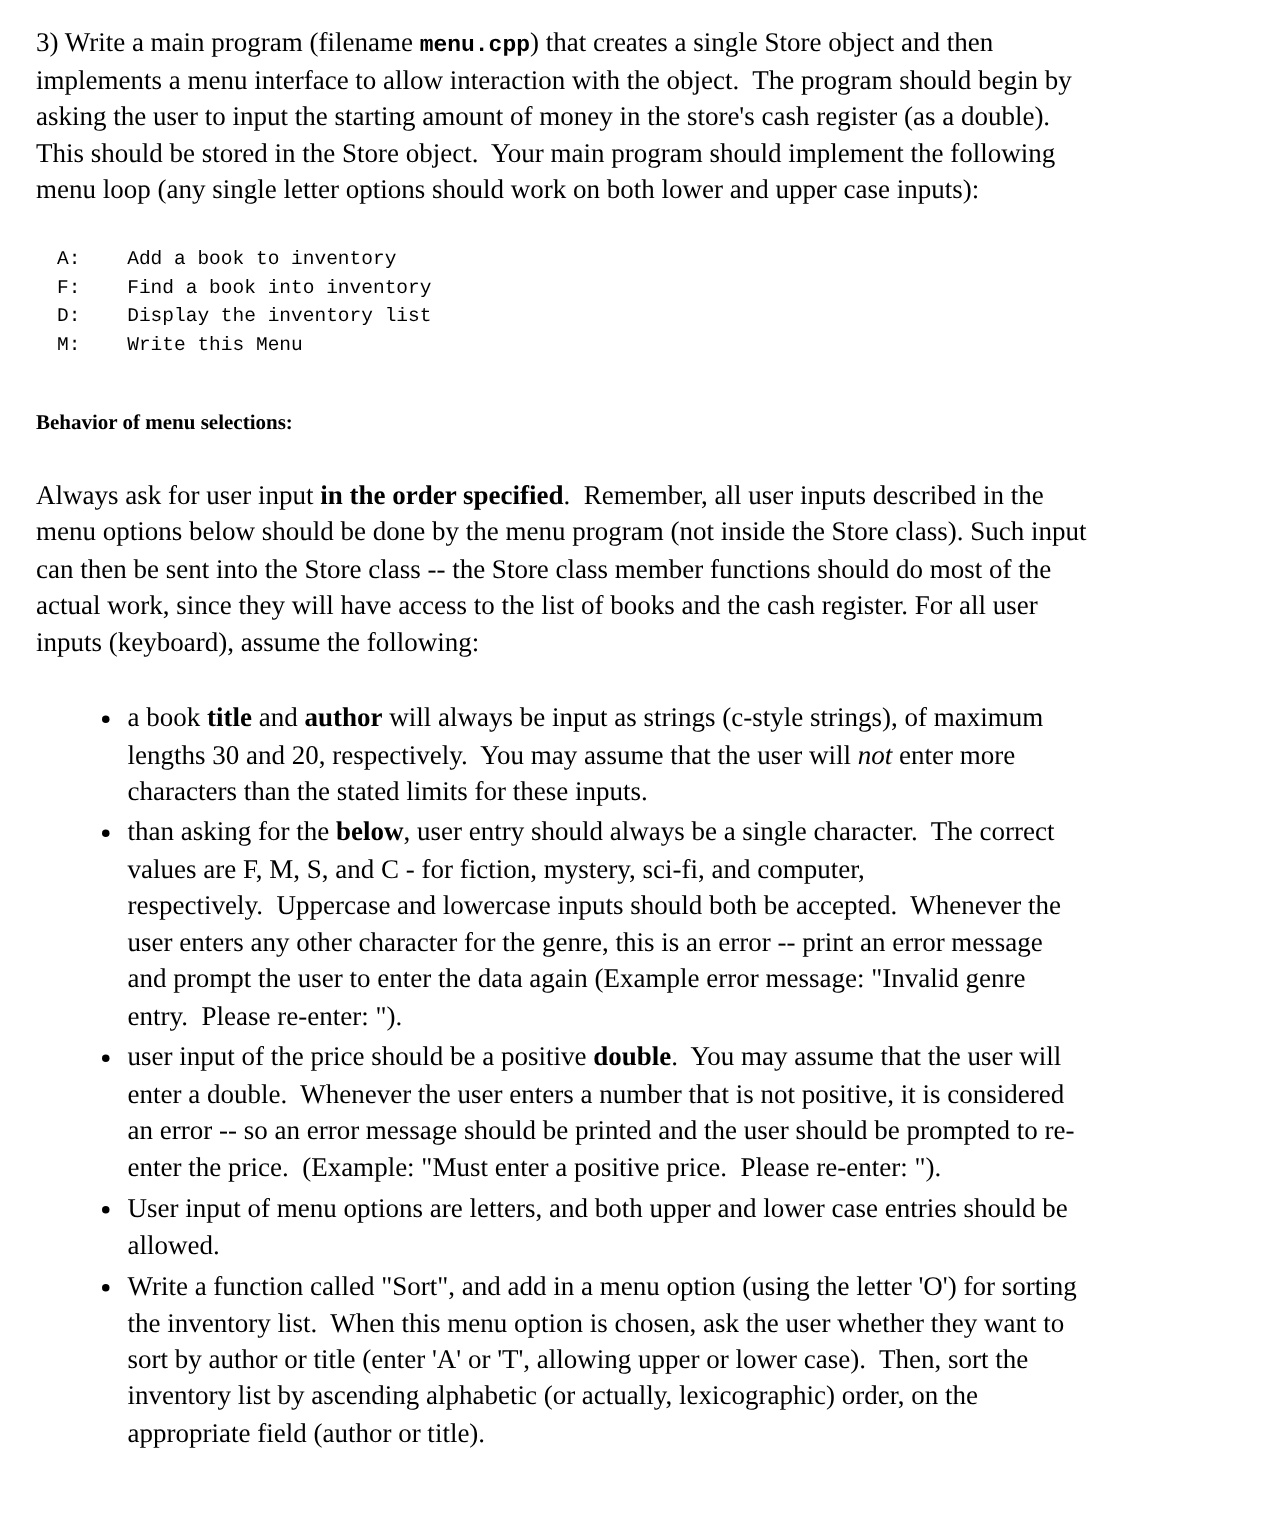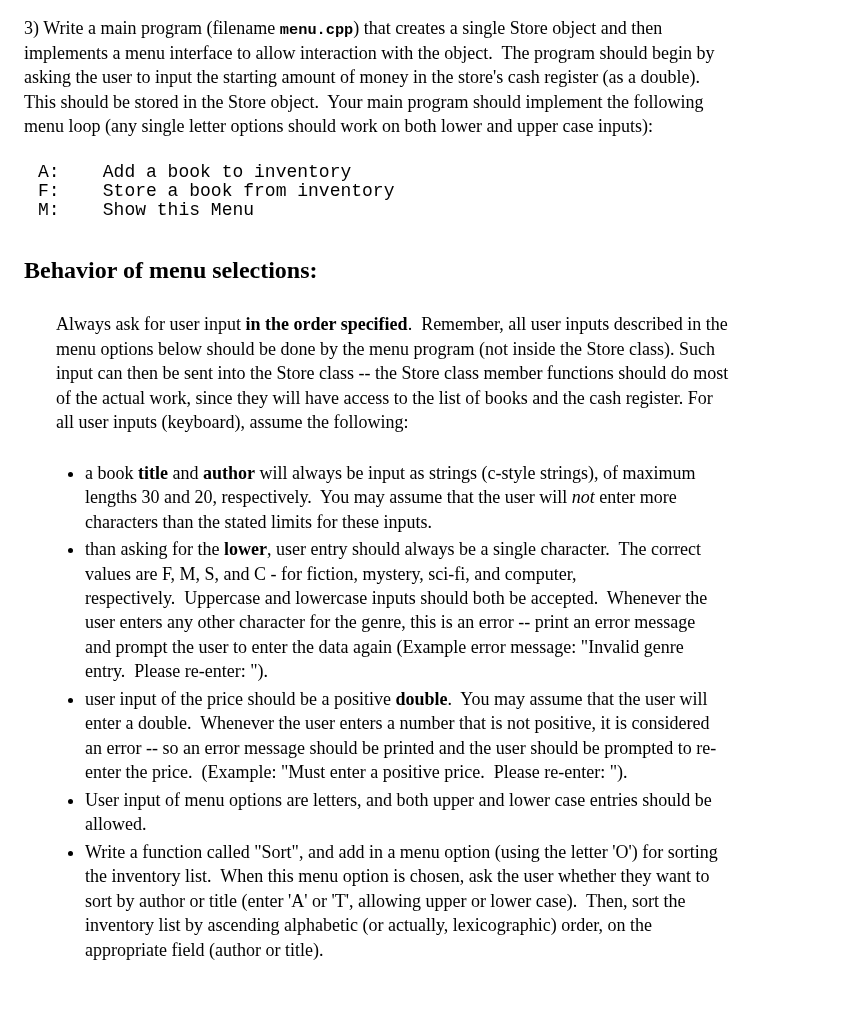--- a/index.html
+++ b/index.html
@@ -11,51 +11,52 @@
     padding: 16px 30px 24px 24px;
     font-family: "Liberation Serif", serif;
     font-size: 18px;
     line-height: 1.36;
     color: #000000;
     background: #ffffff;
   }
   .para { margin: 0; white-space: pre-wrap; }
   .menu {
     font-family: "Liberation Mono", monospace;
-    font-size: 18px;
+    font-size: 13px;
     line-height: 19px;
     margin: 24px 0 26px 14px;
   }
   .menu .line { white-space: pre; }
   .heading {
-    font-size: 24px;
+    font-size: 14px;
     font-weight: bold;
     margin: 34px 0 0 0;
     line-height: 1.36;
   }
-  .para.behavior { margin-top: 26px; margin-left: 32px; }
+  .para.behavior { margin-top: 26px; }
   ul.bullets { margin: 26px 10px 0 0; padding-left: 61px; list-style: disc; }
   ul.bullets li { white-space: pre-wrap; margin-bottom: 3px; }
   .b { font-weight: bold; }
   .i { font-style: italic; }
   .m { font-family: "Liberation Mono", monospace; font-weight: bold; font-size: 0.85em; }
 </style>
 </head>
 <body>
 
 <div class="page">
   <p class="para"><span class="">3) Write a main program (filename </span><span class="b m">menu.cpp</span><span class="">) that creates a single Store object and then implements a menu interface to allow interaction with the object.  The program should begin by asking the user to input the starting amount of money in the store's cash register (as a double).  This should be stored in the Store object.  Your main program should implement the following menu loop (any single letter options should work on both lower and upper case inputs):</span></p>
   <div class="menu">
       <div class="line">A:    Add a book to inventory</div>
-      <div class="line">F:    Store a book from inventory</div>
-      <div class="line">M:    Show this Menu</div>
+      <div class="line">F:    Find a book into inventory</div>
+      <div class="line">D:    Display the inventory list</div>
+      <div class="line">M:    Write this Menu</div>
     </div>
   <p class="heading">Behavior of menu selections:</p>
   <p class="para behavior"><span class="">Always ask for user input </span><span class="b">in the order specified</span><span class="">.  Remember, all user inputs described in the menu options below should be done by the menu program (not inside the Store class). Such input can then be sent into the Store class -- the Store class member functions should do most of the actual work, since they will have access to the list of books and the cash register. For all user inputs (keyboard), assume the following:</span></p>
   <ul class="bullets">
       <li><span class="">a book </span><span class="b">title</span><span class=""> and </span><span class="b">author</span><span class=""> will always be input as strings (c-style strings), of maximum lengths 30 and 20, respectively.  You may assume that the user will </span><span class="i">not</span><span class=""> enter more characters than the stated limits for these inputs.</span></li>
-      <li><span class="">than asking for the </span><span class="b">lower</span><span class="">, user entry should always be a single character.  The correct values are F, M, S, and C - for fiction, mystery, sci-fi, and computer,
+      <li><span class="">than asking for the </span><span class="b">below</span><span class="">, user entry should always be a single character.  The correct values are F, M, S, and C - for fiction, mystery, sci-fi, and computer,
 respectively.  Uppercase and lowercase inputs should both be accepted.  Whenever the user enters any other character for the genre, this is an error -- print an error message and prompt the user to enter the data again (Example error message: "Invalid genre entry.  Please re-enter: ").</span></li>
       <li><span class="">user input of the price should be a positive </span><span class="b">double</span><span class="">.  You may assume that the user will enter a double.  Whenever the user enters a number that is not positive, it is considered an error -- so an error message should be printed and the user should be prompted to re-enter the price.  (Example: "Must enter a positive price.  Please re-enter: ").</span></li>
       <li><span class="">User input of menu options are letters, and both upper and lower case entries should be allowed.</span></li>
       <li><span class="">Write a function called "Sort", and add in a menu option (using the letter 'O') for sorting the inventory list.  When this menu option is chosen, ask the user whether they want to sort by author or title (enter 'A' or 'T', allowing upper or lower case).  Then, sort the inventory list by ascending alphabetic (or actually, lexicographic) order, on the appropriate field (author or title).</span></li>
     </ul>
 </div>
 
 </body></html>

